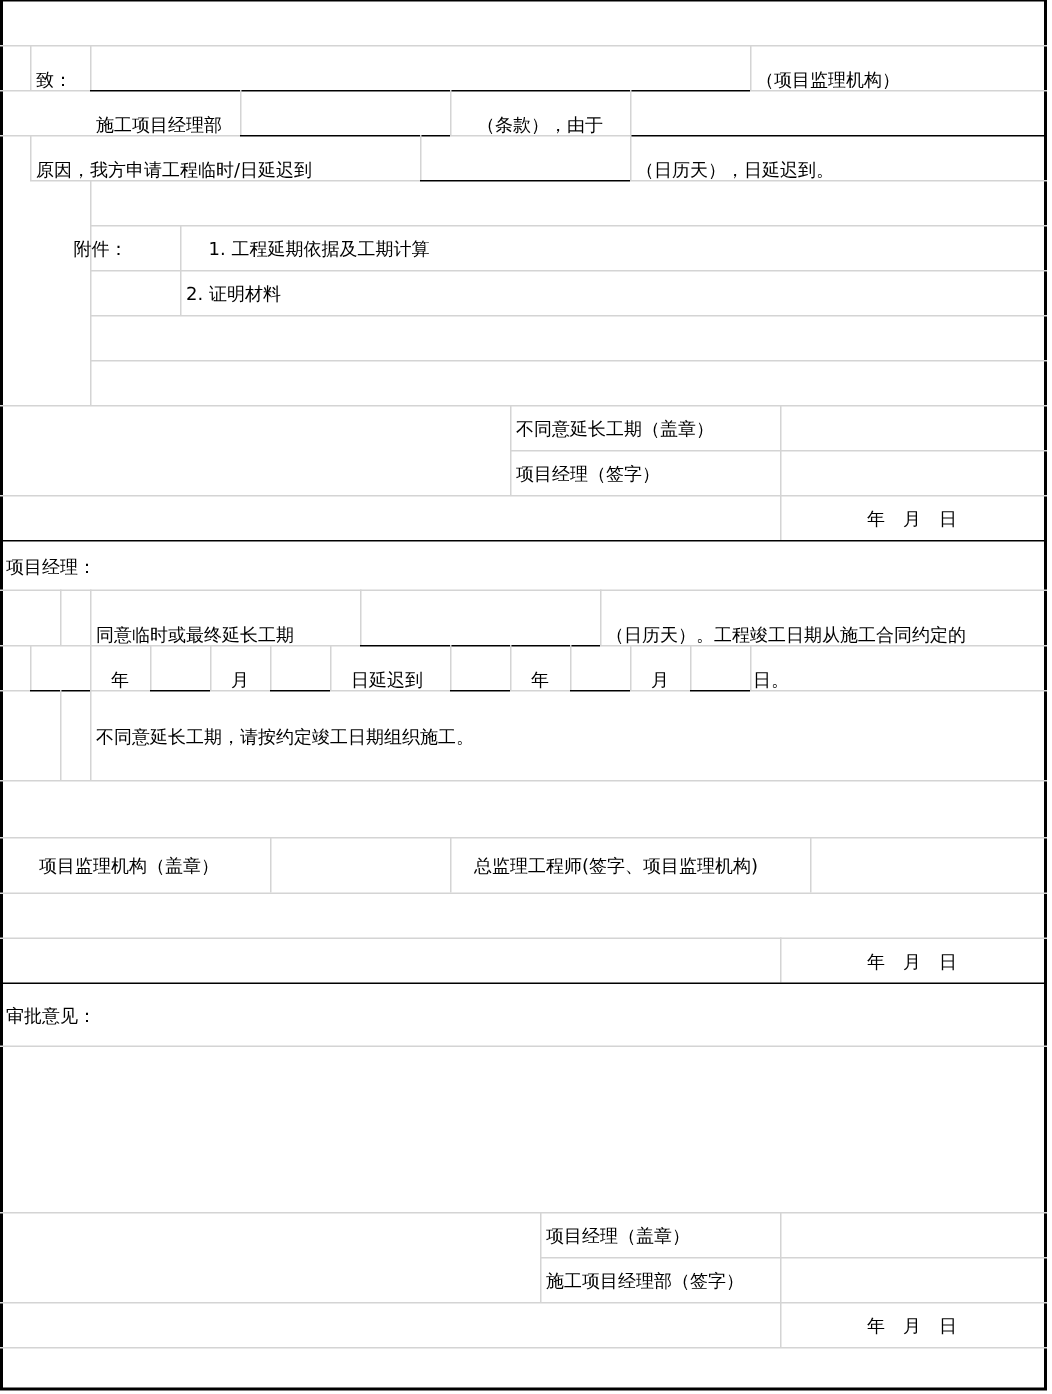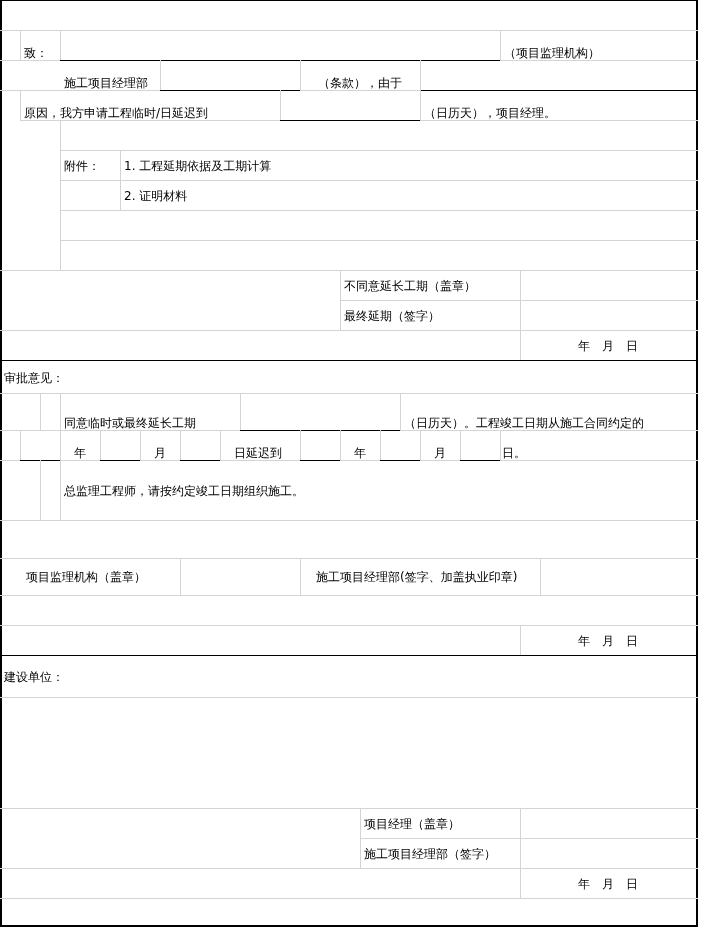--- a/index.html
+++ b/index.html
@@ -52,26 +52,26 @@
 <div class="v" style="left:520px;top:270px;height:90px"></div>
 <div class="h" style="left:340px;top:300px;width:358px"></div>
 <div class="h" style="left:0;top:330px;width:698px"></div>
 <div class="hb" style="left:0;top:360px;width:698px"></div>
 
 <span class="t" style="left:24px;top:46px">致：</span>
 <span class="t" style="left:504px;top:46px">（项目监理机构）</span>
 <span class="t" style="left:64px;top:76px">施工项目经理部</span>
 <span class="t" style="left:318px;top:76px">（条款），由于</span>
 <span class="t" style="left:24px;top:106px">原因，我方申请工程临时/日延迟到</span>
-<span class="t" style="left:424px;top:106px">（日历天），项目经理。</span>
-<span class="t" style="left:64px;top:159px">附件：</span>
-<span class="t" style="left:124px;top:159px">1. 工程延期依据及工期计算</span>
+<span class="t" style="left:424px;top:106px">（日历天），日延迟到。</span>
+<span class="t" style="left:49px;top:159px">附件：</span>
+<span class="t" style="left:139px;top:159px">1. 工程延期依据及工期计算</span>
 <span class="t" style="left:124px;top:189px">2. 证明材料</span>
 <span class="t" style="left:344px;top:279px">不同意延长工期（盖章）</span>
-<span class="t" style="left:344px;top:309px">最终延期（签字）</span>
+<span class="t" style="left:344px;top:309px">项目经理（签字）</span>
 <span class="t" style="left:578px;top:339px">年　月　日</span>
 
 <div class="h" style="left:0;top:393px;width:698px"></div>
 <div class="v" style="left:40px;top:393px;height:37px"></div>
 <div class="v" style="left:60px;top:393px;height:37px"></div>
 <div class="v" style="left:240px;top:393px;height:37px"></div>
 <div class="v" style="left:400px;top:393px;height:37px"></div>
 <div class="hb" style="left:240px;top:430px;width:160px"></div>
 <div class="h" style="left:0;top:430px;width:240px"></div>
 <div class="h" style="left:400px;top:430px;width:298px"></div>
@@ -107,38 +107,38 @@
 <div class="h" style="left:0;top:520px;width:698px"></div>
 <div class="h" style="left:0;top:558px;width:698px"></div>
 <div class="v" style="left:180px;top:558px;height:37px"></div>
 <div class="v" style="left:300px;top:558px;height:37px"></div>
 <div class="v" style="left:540px;top:558px;height:37px"></div>
 <div class="h" style="left:0;top:595px;width:698px"></div>
 <div class="h" style="left:0;top:625px;width:698px"></div>
 <div class="v" style="left:520px;top:625px;height:30px"></div>
 <div class="hb" style="left:0;top:655px;width:698px"></div>
 
-<span class="t" style="left:4px;top:371px">审批意见：</span>
+<span class="t" style="left:4px;top:371px">项目经理：</span>
 <span class="t" style="left:64px;top:416px">同意临时或最终延长工期</span>
 <span class="t" style="left:404px;top:416px">（日历天）。工程竣工日期从施工合同约定的</span>
 <span class="t" style="left:74px;top:446px">年</span>
 <span class="t" style="left:154px;top:446px">月</span>
 <span class="t" style="left:234px;top:446px">日延迟到</span>
 <span class="t" style="left:354px;top:446px">年</span>
 <span class="t" style="left:434px;top:446px">月</span>
 <span class="t" style="left:502px;top:446px">日。</span>
-<span class="t" style="left:64px;top:484px">总监理工程师，请按约定竣工日期组织施工。</span>
+<span class="t" style="left:64px;top:484px">不同意延长工期，请按约定竣工日期组织施工。</span>
 <span class="t" style="left:26px;top:570px">项目监理机构（盖章）</span>
-<span class="t" style="left:316px;top:570px">施工项目经理部(签字、加盖执业印章)</span>
+<span class="t" style="left:316px;top:570px">总监理工程师(签字、项目监理机构)</span>
 <span class="t" style="left:578px;top:634px">年　月　日</span>
 
 <div class="h" style="left:0;top:697px;width:698px"></div>
 <div class="h" style="left:0;top:808px;width:698px"></div>
 <div class="v" style="left:360px;top:808px;height:60px"></div>
 <div class="v" style="left:520px;top:808px;height:90px"></div>
 <div class="h" style="left:360px;top:838px;width:338px"></div>
 <div class="h" style="left:0;top:868px;width:698px"></div>
 <div class="h" style="left:0;top:898px;width:698px"></div>
 
-<span class="t" style="left:4px;top:670px">建设单位：</span>
+<span class="t" style="left:4px;top:670px">审批意见：</span>
 <span class="t" style="left:364px;top:817px">项目经理（盖章）</span>
 <span class="t" style="left:364px;top:847px">施工项目经理部（签字）</span>
 <span class="t" style="left:578px;top:877px">年　月　日</span>
 
 </body></html>

